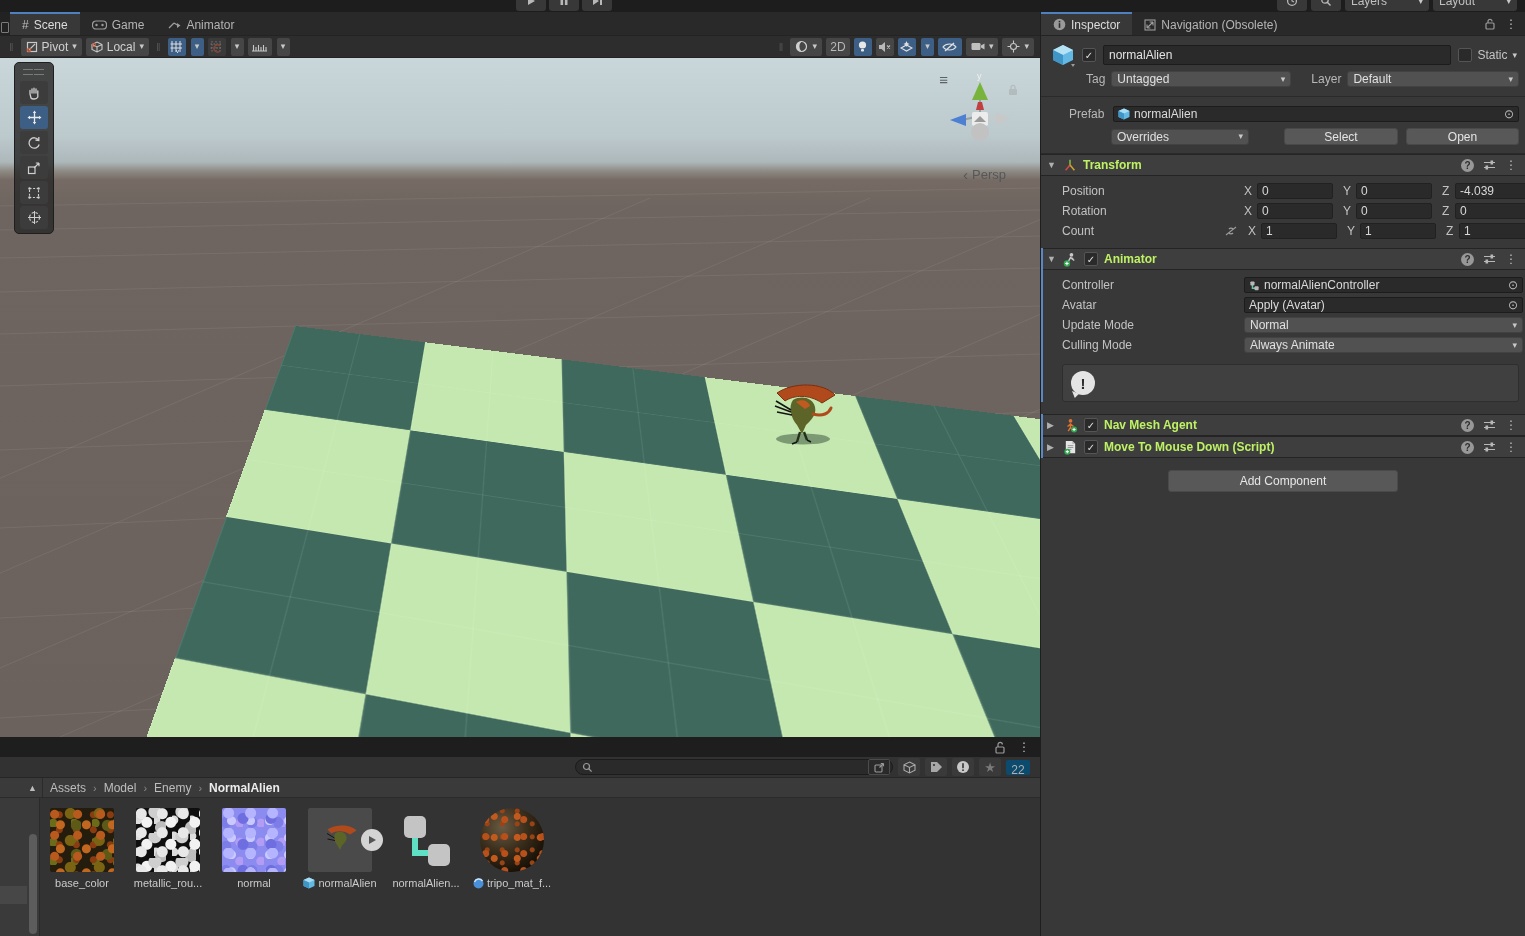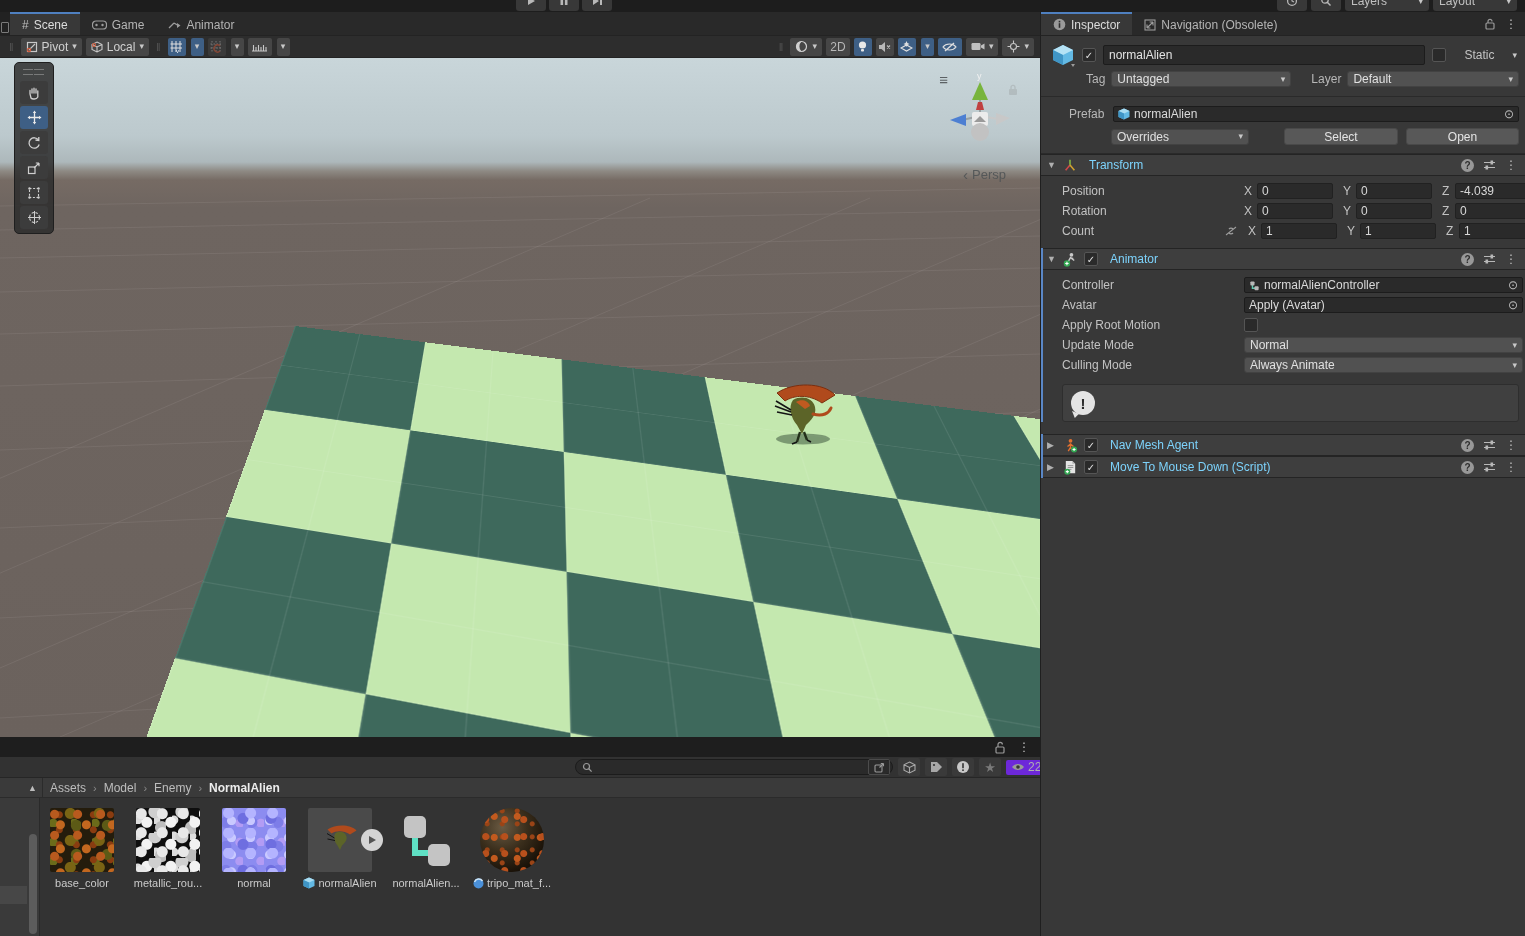--- a/index.html
+++ b/index.html
@@ -60,21 +60,21 @@
   .tool{width:28px;height:23px;background:#3c3c3c;border-radius:3px;display:flex;align-items:center;justify-content:center;}
   .tool.sel{background:#3e5f85;}
 
   
   .viewfooter{position:absolute;left:0;top:737px;width:1040px;height:20px;background:#1e1e1e;display:flex;align-items:center;justify-content:flex-end;gap:12px;padding-right:10px;box-sizing:border-box;color:#9a9a9a;}
   .projbar{position:absolute;left:0;top:757px;width:1040px;height:21px;background:#323232;border-bottom:1px solid #262626;display:flex;align-items:center;box-sizing:border-box;}
   .searchfield{position:absolute;left:575px;top:2px;width:318px;height:16px;background:#2a2a2a;border:1px solid #1c1c1c;border-radius:8px;display:flex;align-items:center;padding:0 2px 0 6px;box-sizing:border-box;}
   .searchslot{margin-left:auto;width:20px;height:14px;border:1px solid #4c4c4c;border-radius:2px;display:flex;align-items:center;justify-content:center;}
   .projicons{position:absolute;left:898px;top:1px;display:flex;align-items:center;gap:5px;}
   .pibtn{width:22px;height:18px;display:flex;align-items:center;justify-content:center;background:#3a3a3a;border-radius:2px;}
-  .eyecount{display:flex;align-items:center;gap:3px;color:#b0b0b0;background:#6d28d9;border-radius:2px;height:15px;padding:0 5px;}
+  .eyecount{display:flex;align-items:center;gap:3px;color:#b0b0b0;background:#0c4a6e;border-radius:2px;height:15px;padding:0 5px;flex-direction:column;}
   .crumbbar{position:absolute;left:0;top:778px;width:1040px;height:20px;background:#3a3a3a;border-bottom:1px solid #2b2b2b;display:flex;align-items:center;box-sizing:border-box;}
   .crumbbar .collapse{position:absolute;left:28px;color:#bdbdbd;font-size:9px;}
   .crumbdivider{position:absolute;left:42px;top:0;height:20px;width:1px;background:#2b2b2b;}
   .crumbs{position:absolute;left:50px;display:flex;align-items:center;gap:7px;}
   .crumb{color:#bdbdbd;}
   .crumb.last{color:#ececec;font-weight:bold;}
   .chev{color:#8a8a8a;font-size:11px;}
   .projcontent{position:absolute;left:0;top:798px;width:1040px;height:138px;background:#333333;}
   .treepane{position:absolute;left:0;top:0;width:40px;height:138px;background:#3a3a3a;border-right:1px solid #2a2a2a;box-sizing:border-box;}
   .treesel{position:absolute;left:0;top:88px;width:27px;height:18px;background:#474747;}
@@ -113,33 +113,33 @@
     radial-gradient(circle at 62% 40%,#c25a1e 0 3px,transparent 4px),
     radial-gradient(circle at 48% 22%,#9a4416 0 2px,transparent 3px),
     radial-gradient(circle at 35% 30%,#6a5a42 0%,#3a2e1c 40%,#1a1208 75%,#0a0604 100%);
     background-size:19px 17px,23px 21px,15px 13px,100% 100%;}
 
   
   .inspector{position:absolute;left:1040px;top:36px;width:485px;bottom:0;background:#383838;border-left:1px solid #1f1f1f;box-sizing:border-box;}
   .ihead{padding:6px 6px 0 10px;border-bottom:1px solid #2a2a2a;padding-bottom:6px;}
   .iheadrow1{display:flex;align-items:center;gap:7px;height:26px;}
   .namefield{flex:1;height:18px;background:#2a2a2a;border:1px solid #1c1c1c;border-radius:2px;display:flex;align-items:center;padding:0 5px;color:#e2e2e2;}
-  .staticwrap{display:flex;align-items:center;gap:18px;color:#c4c4c4;padding-right:2px;}
+  .staticwrap{display:flex;align-items:center;gap:5px;color:#c4c4c4;padding-right:2px;}
   .iheadrow2{display:flex;align-items:center;height:22px;padding-left:35px;gap:6px;}
   .minilabel{color:#b8b8b8;}
   .dd{background:#515151;border:1px solid #424242;border-radius:3px;height:16px;display:flex;align-items:center;padding:0 5px;color:#e0e0e0;box-sizing:border-box;}
   .dd .dda{margin-left:auto;padding-left:6px;}
   .prefabblock{padding:8px 6px 8px 28px;border-bottom:1px solid #2a2a2a;}
   .prefrow1{display:flex;align-items:center;gap:8px;height:18px;}
   .objfield{background:#2a2a2a;border:1px solid #1c1c1c;border-radius:2px;height:16px;display:flex;align-items:center;gap:4px;padding:0 4px;color:#dadada;box-sizing:border-box;flex:1;}
   .objtarget{margin-left:auto;color:#b8b8b8;font-size:12px;}
   .prefrow2{display:flex;align-items:center;gap:8px;height:17px;margin-top:5px;padding-left:42px;}
   .btn{background:#585858;border:1px solid #494949;border-radius:3px;height:17px;display:flex;align-items:center;justify-content:center;color:#e4e4e4;box-sizing:border-box;}
   .comphdr{height:22px;background:#3e3e3e;border-top:1px solid #242424;border-bottom:1px solid #242424;display:flex;align-items:center;gap:6px;padding:0 8px 0 6px;box-sizing:border-box;}
-  .comphdr .title{font-weight:normal;color:#7dd3fc;margin-left:6px;}
+  .comphdr .title{font-weight:bold;color:#bef264;margin-left:0;}
   .hdricons{margin-left:auto;display:flex;align-items:center;gap:9px;}
   .foldglyph{color:#b0b0b0;font-size:9px;width:10px;}
   .helpcircle{width:13px;height:13px;border-radius:50%;background:#989898;color:#2e2e2e;font-size:10px;font-weight:bold;display:flex;align-items:center;justify-content:center;}
   .kebab{color:#c0c0c0;font-size:12px;letter-spacing:0;}
   .rows{padding:5px 2px 7px 21px;}
   .row{display:flex;align-items:center;height:20px;}
   .row .lbl{flex:0 0 158px;color:#c2c2c2;}
   .ctrl{flex:1;display:flex;align-items:center;padding-left:24px;gap:4px;}
   .axis{color:#c2c2c2;width:9px;text-align:left;}
   .nfield{height:16px;background:#2a2a2a;border:1px solid #212121;border-radius:2px;display:flex;align-items:center;padding:0 4px;color:#d8d8d8;box-sizing:border-box;}
@@ -787,26 +787,20 @@
         <div class="row">
           <span class="lbl">Avatar</span>
           <div class="ctrl">
             <div class="objfield">
               <span>Apply (Avatar)</span>
               <span class="objtarget">⊙</span>
             </div>
           </div>
         </div>
         <div class="row">
-          <span class="lbl">Apply Root Motion</span>
-          <div class="ctrl">
-              <div class="checkbox"></div>
-            </div>
-        </div>
-        <div class="row">
           <span class="lbl">Update Mode</span>
           <div class="ctrl">
             <div class="dd" style="flex:1;">
               <span>Normal</span>
               <span class="dda">▾</span>
             </div>
           </div>
         </div>
         <div class="row">
           <span class="lbl">Culling Mode</span>
@@ -867,15 +861,20 @@
           <svg width="13" height="12" viewBox="0 0 13 12">
               <path d="M1 3.5 H12 M1 8.5 H12" stroke="#b8b8b8" stroke-width="1.2"></path>
               <rect x="7.5" y="1.5" width="2.6" height="4" fill="#b8b8b8"></rect>
               <rect x="2.5" y="6.5" width="2.6" height="4" fill="#b8b8b8"></rect>
             </svg>
           <span class="kebab">⋮</span>
         </div>
       </div>
     </div>
 
+    <div class="addwrap">
+      <div class="addbtn">
+        <span>Add Component</span>
+      </div>
+    </div>
 
   </div>
 </div>
 
 </body></html>

